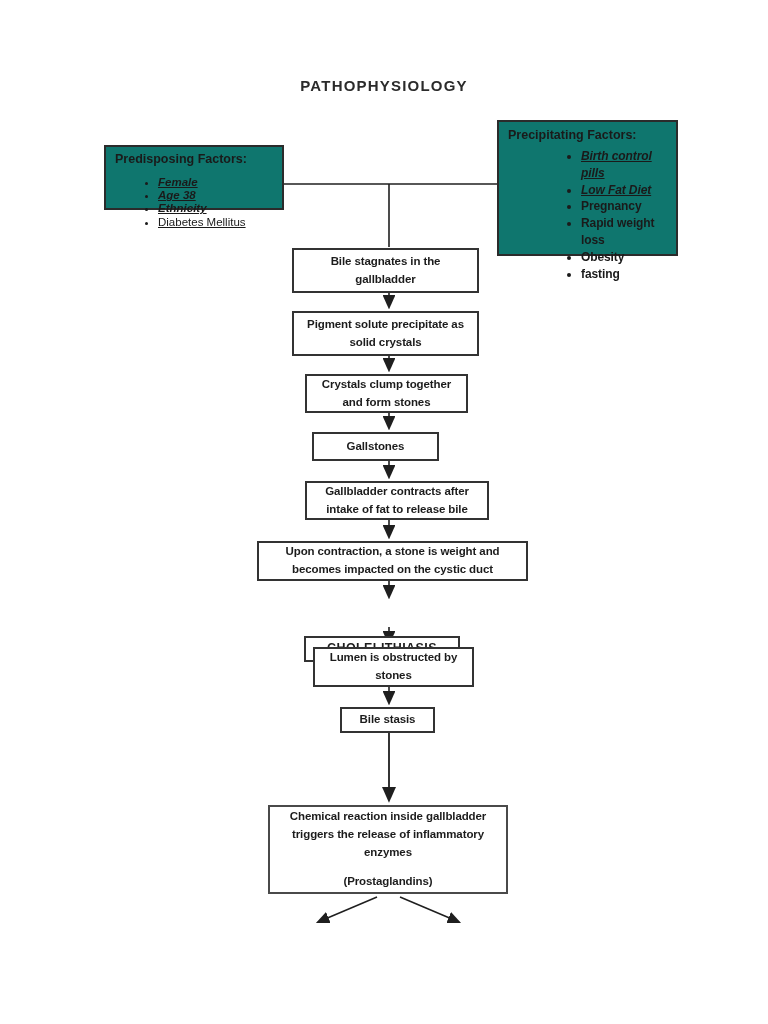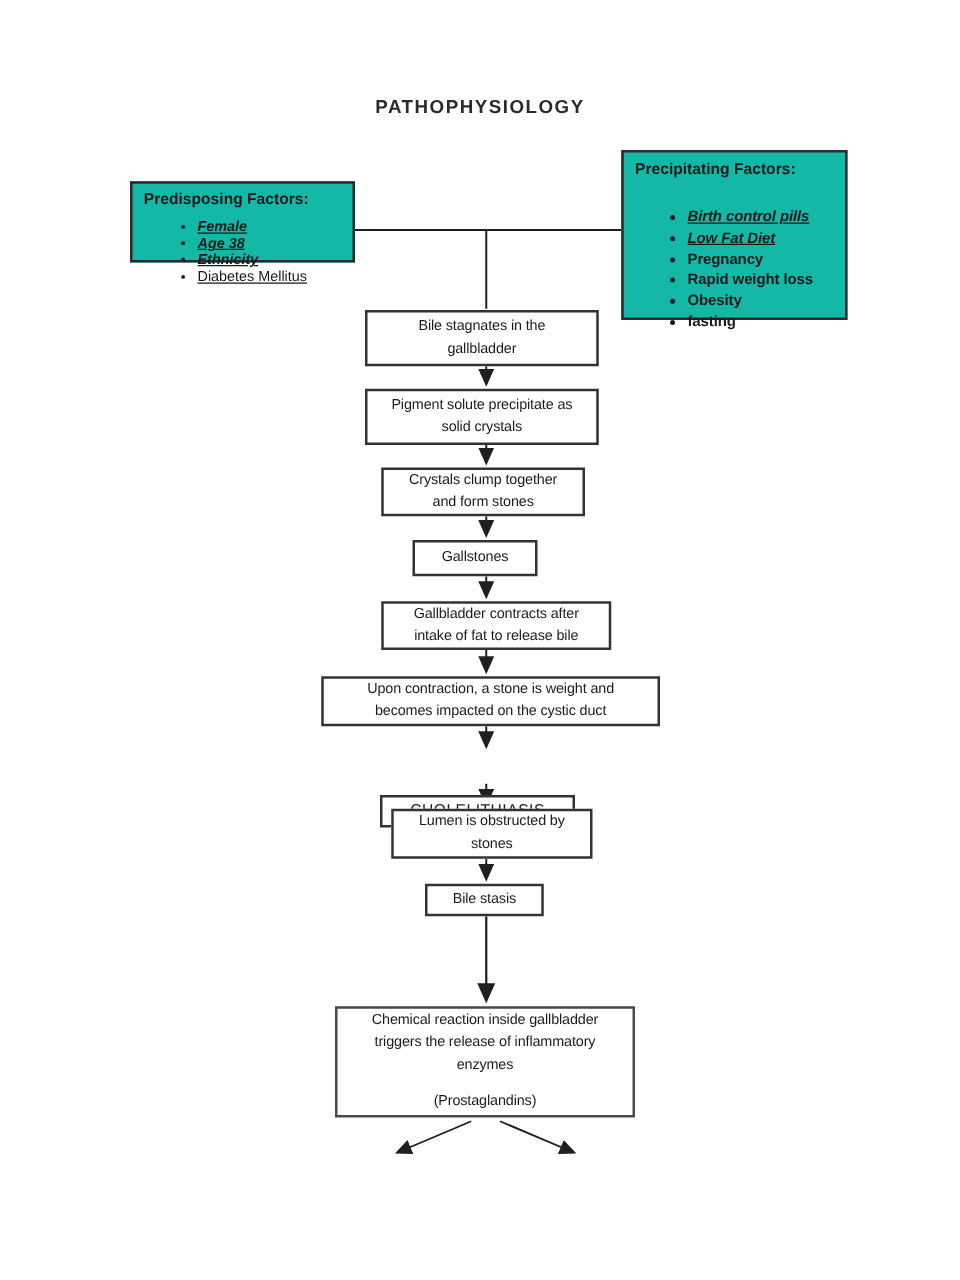--- a/index.html
+++ b/index.html
@@ -20,54 +20,54 @@
     width: 100%;
     text-align: center;
     font-size: 15px;
     font-weight: bold;
     letter-spacing: 1.2px;
     color: #2b2b2b;
   }
   .factor-box {
     position: absolute;
     border: 2px solid #2b2b2b;
-    background: #14b8a6;
+    background: #0f766e;
   }
   .factor-box.predisposing { left: 104px; top: 145px; width: 180px; height: 65px; }
   .factor-box.precipitating { left: 497px; top: 120px; width: 181px; height: 136px; }
   .factor-heading {
     font-size: 12.5px;
     font-weight: bold;
     padding: 5px 0 0 9px;
     color: #1a1a1a;
   }
   .factor-list {
     list-style: disc;
     color: #1a1a1a;
   }
   .predisposing .factor-list { margin-top: 10px; padding-left: 52px; }
   .predisposing .factor-list li { font-size: 11.5px; line-height: 13.2px; font-weight: 400; text-decoration: underline; }
   .precipitating .factor-heading { padding-top: 6px; }
-  .precipitating .factor-list { margin-top: 23px; padding-left: 51px; }
+  .precipitating .factor-list { margin-top: 6px; padding-left: 82px; }
   .precipitating .factor-list li { font-size: 12px; line-height: 16.8px; font-weight: 600; letter-spacing: -0.1px; }
   .factor-list li.em {
     font-weight: bold;
     font-style: italic;
     text-decoration: underline;
   }
   .flow-box {
     position: absolute;
     border: 2px solid #333333;
     background: #ffffff;
     display: flex;
     flex-direction: column;
     align-items: center;
     justify-content: center;
     text-align: center;
-    font-weight: normal;
+    font-weight: bold;
     font-size: 11.5px;
     letter-spacing: -0.1px;
     line-height: 1.55;
     color: #1c1c1c;
   }
   .flow-box .box-text { white-space: pre; }
   .flow-box.caps .box-text { font-size: 12.5px; letter-spacing: 0.4px; }
   .flow-box .box-subtext { white-space: pre; margin-top: 11px; }
   .connectors {
     position: absolute;
@@ -134,21 +134,21 @@
   <div class="flow-box" style="left:292px; top:311px; width:187px; height:45px;">
     <span class="box-text">Pigment solute precipitate as
 solid crystals</span>
   </div>
 
   <div class="flow-box" style="left:305px; top:374px; width:163px; height:39px;">
     <span class="box-text">Crystals clump together
 and form stones</span>
   </div>
 
-  <div class="flow-box" style="left:330px; top:432px; width:100px; height:29px;justify-content:center;">
+  <div class="flow-box" style="left:312px; top:432px; width:127px; height:29px;justify-content:center;">
     <span class="box-text">Gallstones</span>
   </div>
 
   <div class="flow-box" style="left:305px; top:481px; width:184px; height:39px;">
     <span class="box-text">Gallbladder contracts after
 intake of fat to release bile</span>
   </div>
 
   <div class="flow-box" style="left:257px; top:541px; width:271px; height:40px;">
     <span class="box-text">Upon contraction, a stone is weight and

